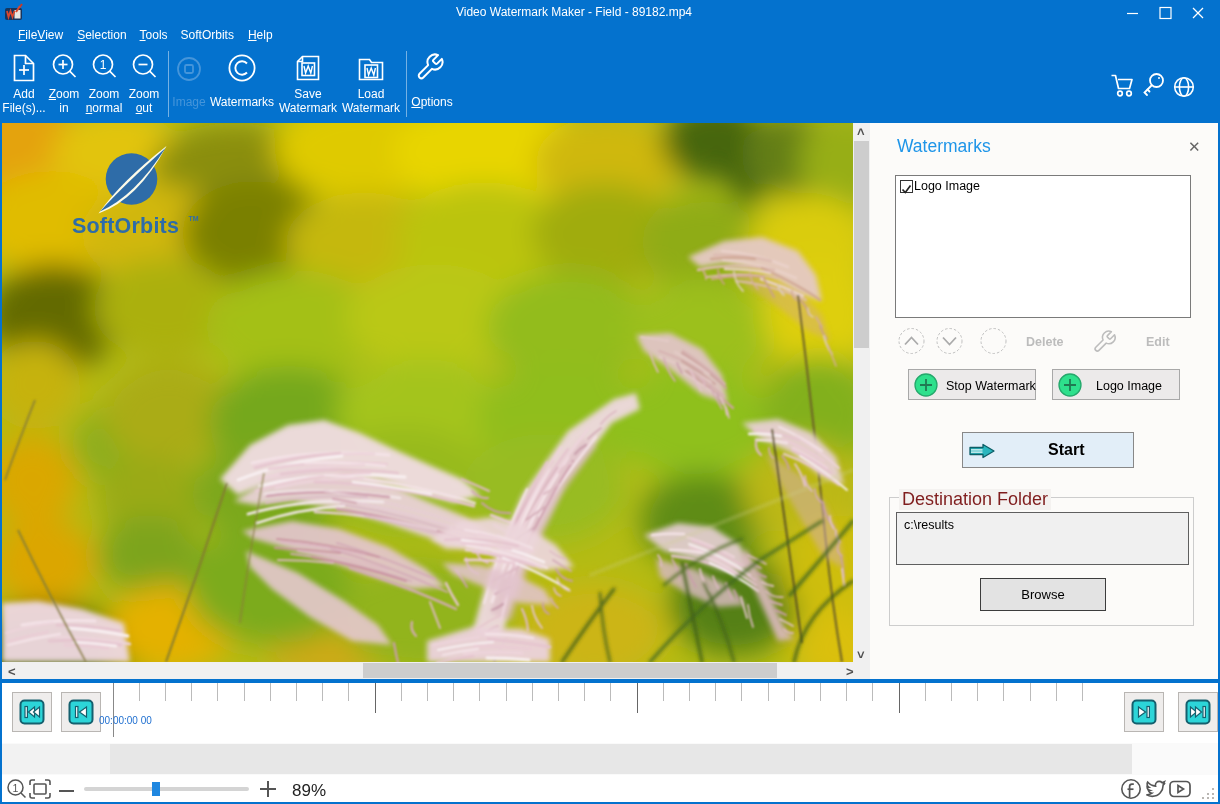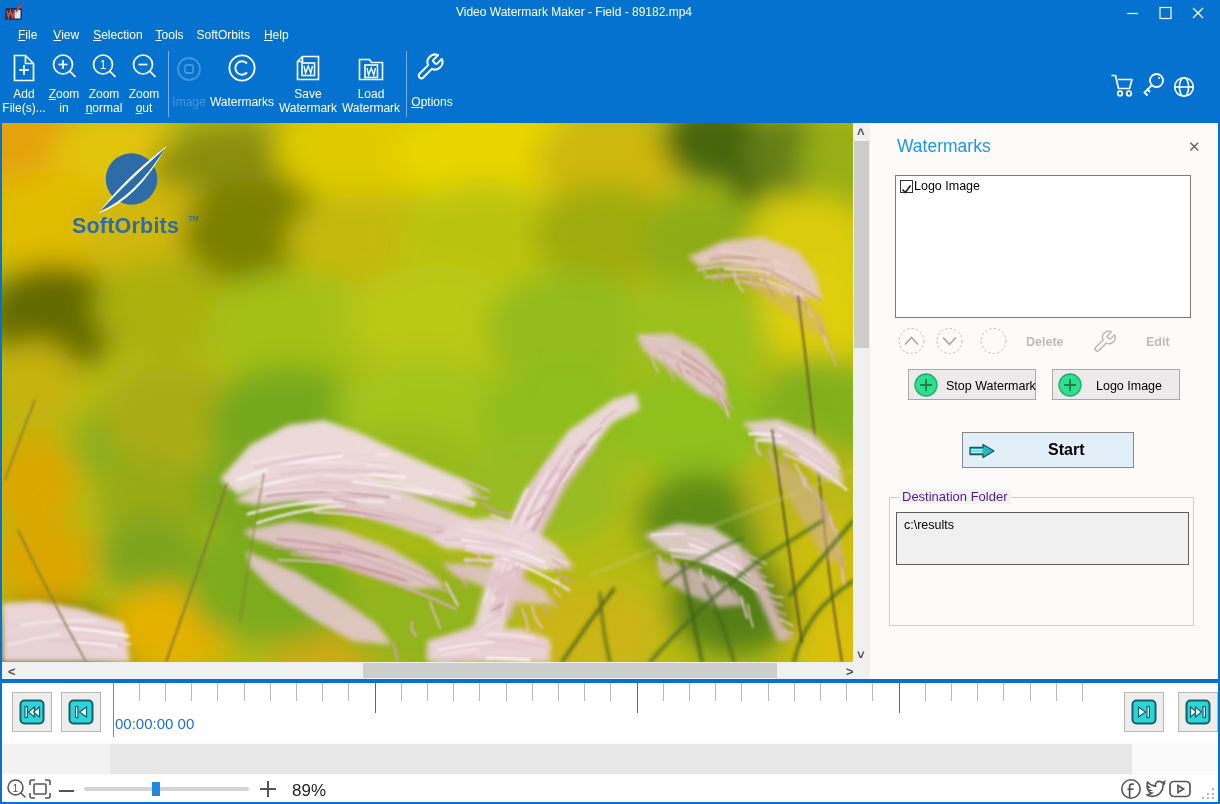--- a/index.html
+++ b/index.html
@@ -22,28 +22,28 @@
 .panel { left:870px; top:123px; width:348px; height:556px; background:#fcfbf9; }
 .ptitle { position:absolute; left:27px; top:13px; font-size:17.5px; color:#1e95e8; }
 .pclose { position:absolute; left:318px; top:15px; font-size:15px; color:#666; }
 .plist { position:absolute; left:25px; top:52px; width:296px; height:143px; background:#fff; border:1px solid #7a7a7a; }
 .pcheck { position:absolute; left:4px; top:4px; width:13px; height:13px; border:1px solid #333; background:#fff; }
 .plabel { position:absolute; left:18px; top:3px; font-size:12.5px; color:#000; }
 .crow { position:absolute; top:204px; left:0; width:348px; height:26px;font-weight:bold; }
 .gbtn { position:absolute; top:246px; width:128px; height:31px; background:#eceaea; border:1px solid #a8a8a8; font-size:12.5px; color:#000; white-space:nowrap; }
 .startbtn { position:absolute; left:92px; top:309px; width:172px; height:36px; background:#e2eef8; border:1px solid #888; }
 .group { position:absolute; left:19px; top:374px; width:305px; height:129px; border:1px solid #cdcdcd; }
-.glabel { position:absolute; left:9px; top:-9px; background:#f4f2f0; padding:0 3px; font-size:13px; color:#4c1d95; }
+.glabel { position:absolute; left:9px; top:-9px; background:#f4f2f0; padding:0 3px; font-size:18px; color:#7f1d1d; }
 .ginput { position:absolute; left:6px; top:14px; width:293px; height:53px; background:#f0f0f0; border:1px solid #5f5f5f; font-size:12.5px; color:#000; padding:5px 7px; }
 .gbrowse { position:absolute; left:90px; top:80px; width:126px; height:33px; background:#e3e3e3; border:1px solid #3c3c3c; text-align:center; font-size:13px; color:#000; line-height:31px; }
 .tl-border { left:0; top:679px; width:1220px; height:4px; background:#0472ce; }
 .timeline { left:2px; top:683px; width:1216px; height:60px; background:#fff; }
 .mbtn { position:absolute; width:40px; height:40px; background:#efedec; border:1px solid #b9b6b3; display:flex; align-items:center; justify-content:center; }
 .tick { position:absolute; top:0; width:1px; }
-.ttime { position:absolute; left:113px; top:32px; font-size:15px; color:#1f6fd0; }
+.ttime { position:absolute; left:97px; top:32px; font-size:10px; color:#1f6fd0; }
 .gstrip { left:2px; top:743px; width:1216px; height:32px; background:#fafafa; }
 .gthumb { position:absolute; left:108px; top:1px; width:1022px; height:30px; background:#e7e7e7; }
 .status { left:2px; top:775px; width:1216px; height:27px; background:#fff; }
 .sldtrack { position:absolute; left:82px; top:12px; width:165px; height:4px; background:#d4d4d4; border-radius:2px; }
 .sldhandle { position:absolute; left:150px; top:7px; width:8px; height:14px; background:#1f87e0; }
 .borders { pointer-events:none; }
 </style></head>
 <body>
 <div class="win">
  <div class="abs blue-head"></div>
@@ -61,21 +61,21 @@
    <g stroke="#fff" stroke-width="1.2" fill="none">
     <line x1="3" y1="9.5" x2="14" y2="9.5"></line>
     <rect x="36" y="3.5" width="11" height="11"></rect>
     <line x1="69" y1="4" x2="79" y2="14"></line>
           <line x1="79" y1="4" x2="69" y2="14"></line>
    </g>
   </svg>
  </div>
 
  <div class="menus">
-  <span style="margin-right:16px"><u>F</u>ile</span><span style="margin-right:14px"><u>V</u>iew</span><span style="margin-right:13px"><u>S</u>election</span><span style="margin-right:13px"><u>T</u>ools</span><span style="margin-right:14px">SoftOrbits</span><span><u>H</u>elp</span>
+  <span style="margin-right:0"><u>F</u>ile</span><span style="margin-right:14px"><u>V</u>iew</span><span style="margin-right:13px"><u>S</u>election</span><span style="margin-right:13px"><u>T</u>ools</span><span style="margin-right:14px">SoftOrbits</span><span><u>H</u>elp</span>
  </div>
 
  <div class="abs" style="left:0;top:48px;width:460px;height:74px">
   <div class="abs" style="left:0;top:5px"><svg width="48" height="30" viewBox="0 0 48 30">
           <g stroke="#fff" stroke-width="1.7" fill="none">
 <path d="M14.5,2.5 h11 l8,8 v17 h-19 z"></path>
             <path d="M25.5,2.5 v8 h8"></path>
 <line x1="24" y1="12" x2="24" y2="22"></line>
             <line x1="19" y1="17" x2="29" y2="17"></line>
           </g>
@@ -549,20 +549,21 @@
   <div class="startbtn">
    <svg style="position:absolute;left:5px;top:8px" width="28" height="20" viewBox="0 0 28 20">
     <path d="M2,6.5 H15 V3.5 L26,10 L15,16.5 V13.5 H2 Z" fill="#2ab6be" stroke="#0d5e66" stroke-width="1.3" stroke-linejoin="round"></path>
     <path d="M3,8.9 H14.5 M3,11.1 H14.5" stroke="#eaf7f8" stroke-width="1.1"></path>
    </svg>
    <span style="position:absolute;left:85px;top:8px;font-size:16px;font-weight:bold">Start</span>
   </div>
   <div class="group">
    <div class="glabel">Destination Folder</div>
    <div class="ginput">c:\results</div>
+   <div class="gbrowse">Browse</div>
   </div>
  </div>
 
  <div class="abs tl-border"></div>
  <div class="abs timeline">
   <div style="position:absolute;left:10px;top:9px">
         <div class="mbtn">
           <svg width="26" height="26" viewBox="0 0 26 26">
 <rect x="1.5" y="1.5" width="23" height="23" rx="4" fill="#2cd5d8" stroke="#15606e" stroke-width="2"></rect>
 <g fill="#fff" stroke="#15606e" stroke-width="1.2">

